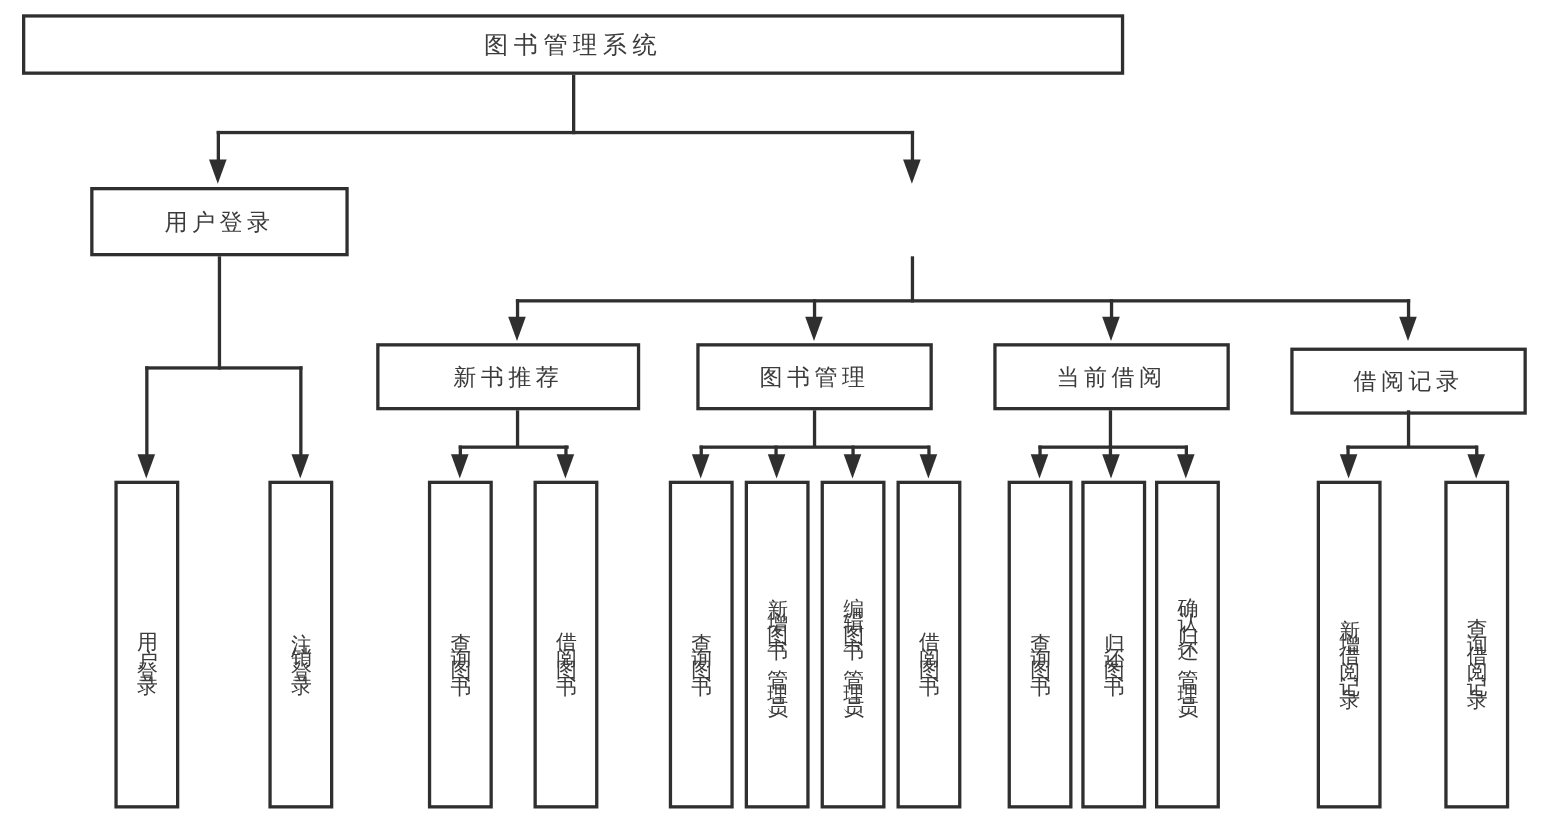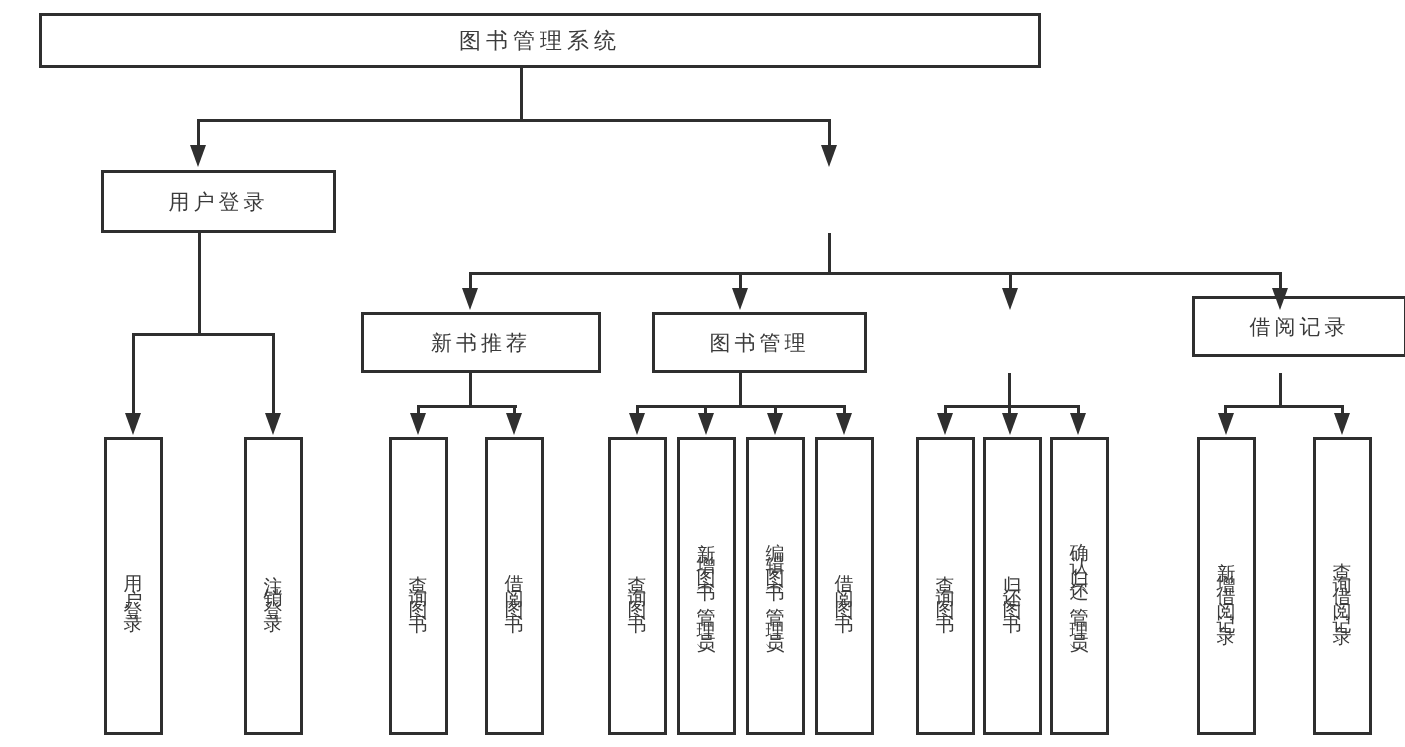--- a/index.html
+++ b/index.html
@@ -15,21 +15,21 @@
     position: absolute;
     box-sizing: border-box;
     background: #ffffff;
     border: 3px solid #2f2f2f;
     color: #3b3b3b;
     display: flex;
     align-items: center;
     justify-content: center;
     text-align: center;
   }
-  .hbox { font-size: 21px; letter-spacing: 4px; white-space: nowrap; margin-left: 19px; }
+  .hbox { font-size: 21px; letter-spacing: 4px; white-space: nowrap; }
   .title { font-size: 22px; letter-spacing: 5px; }
   .vbox {
     writing-mode: vertical-rl;
     text-orientation: mixed;
     font-size: 19px;
     letter-spacing: 13px;
     line-height: 1;
   }
   .line { position: absolute; background: #2f2f2f; }
   .arr {
@@ -55,21 +55,22 @@
 <body>
 
 <div class="canvas">
 
   <div class="box hbox title" style="left:20px; top:13px; width:1002px; height:55px;">图书管理系统</div>
 
   <div class="box hbox" style="left:82px; top:170px; width:235px; height:63px;">用户登录</div>
 
   <div class="box hbox" style="left:342px; top:312px; width:240px; height:61px;">新书推荐</div>
   <div class="box hbox" style="left:633px; top:312px; width:215px; height:61px;">图书管理</div>
-  <div class="box hbox" style="left:1173px; top:296px; width:215px; height:61px;">借阅记录</div>
+  <div class="box hbox" style="left:903px; top:312px; width:215px; height:61px;">当前借阅</div>
+  <div class="box hbox" style="left:1173px; top:316px; width:215px; height:61px;">借阅记录</div>
 
   <div class="box vbox" style="left:104px; top:437px; width:59px; height:298px;">用户登录</div>
   <div class="box vbox" style="left:244px; top:437px; width:59px; height:298px;">注销登录</div>
 
   <div class="box vbox" style="left:389px; top:437px; width:59px; height:298px;">查询图书</div>
   <div class="box vbox" style="left:485px; top:437px; width:59px; height:298px;">借阅图书</div>
 
   <div class="box vbox" style="left:608px; top:437px; width:59px; height:298px;">查询图书</div>
   <div class="box vbox" style="left:677px; top:437px; width:59px; height:298px;">新增图书（管理员）</div>
   <div class="box vbox" style="left:746px; top:437px; width:59px; height:298px;">编辑图书（管理员）</div>

